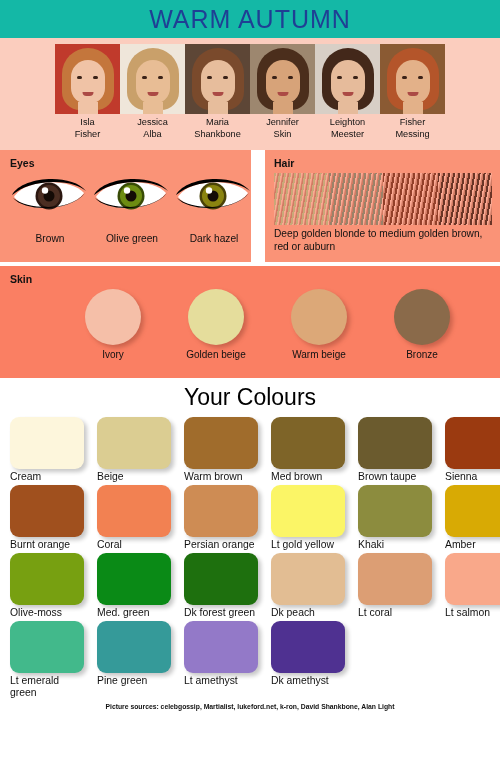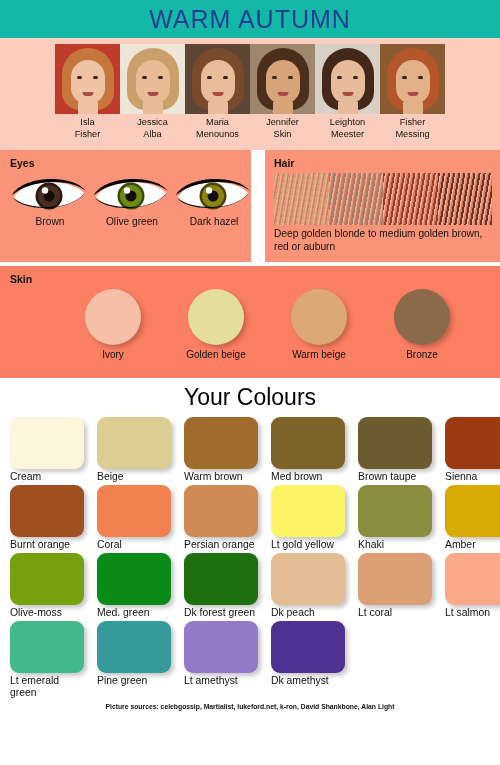--- a/index.html
+++ b/index.html
@@ -75,21 +75,21 @@
     width: 251px; background:#fa9377; padding: 7px 0 0 10px; position:relative;
   }
   .panel-hair {
     flex:1; background:#fa9377; padding: 7px 0 0 9px; position:relative;
   }
   .panel-label { font-size: 10.5px; font-weight: bold; color:#111; }
 
   .eyes-row { display:flex; margin-top: 6px; gap: 2px; }
   .eye-item { width: 80px; text-align:center; }
   .eye-gfx { width: 80px; height: 40px; display:block; margin: 0 auto; }
-  .eye-name { font-size: 10.2px; color:#111; margin-top: 1px; }
+  .eye-name { font-size: 10.2px; color:#111; margin-top: 18px; }
 
   .hair-swatch {
     width: 218px; height: 52px; margin-top: 4px; display:flex;
   }
   .hair-seg { flex:1; height:100%; }
   .hair-text {
     font-size: 10.2px; line-height: 12.5px; color:#111; margin-top: 3px;
     width: 220px;
   }
 
@@ -167,21 +167,21 @@
         <div class="celeb">
           <div class="celeb-photo">
             <div class="ph-bg" style="background:#5d4636"></div>
             <div class="ph-hair" style="background:#7a4a2c"></div>
             <div class="ph-face" style="background:#e7bd9c"></div>
             <div class="ph-eye l"></div>
             <div class="ph-eye r"></div>
             <div class="ph-mouth"></div>
             <div class="ph-neck" style="background:#e7bd9c"></div>
           </div>
-          <div class="celeb-name"><span>Maria</span><br><span>Menounos</span></div>
+          <div class="celeb-name"><span>Maria</span><br><span>Shankbone</span></div>
         </div>
         <div class="celeb">
           <div class="celeb-photo">
             <div class="ph-bg" style="background:#9d876f"></div>
             <div class="ph-hair" style="background:#4b2e1c"></div>
             <div class="ph-face" style="background:#d7a379"></div>
             <div class="ph-eye l"></div>
             <div class="ph-eye r"></div>
             <div class="ph-mouth"></div>
             <div class="ph-neck" style="background:#d7a379"></div>

